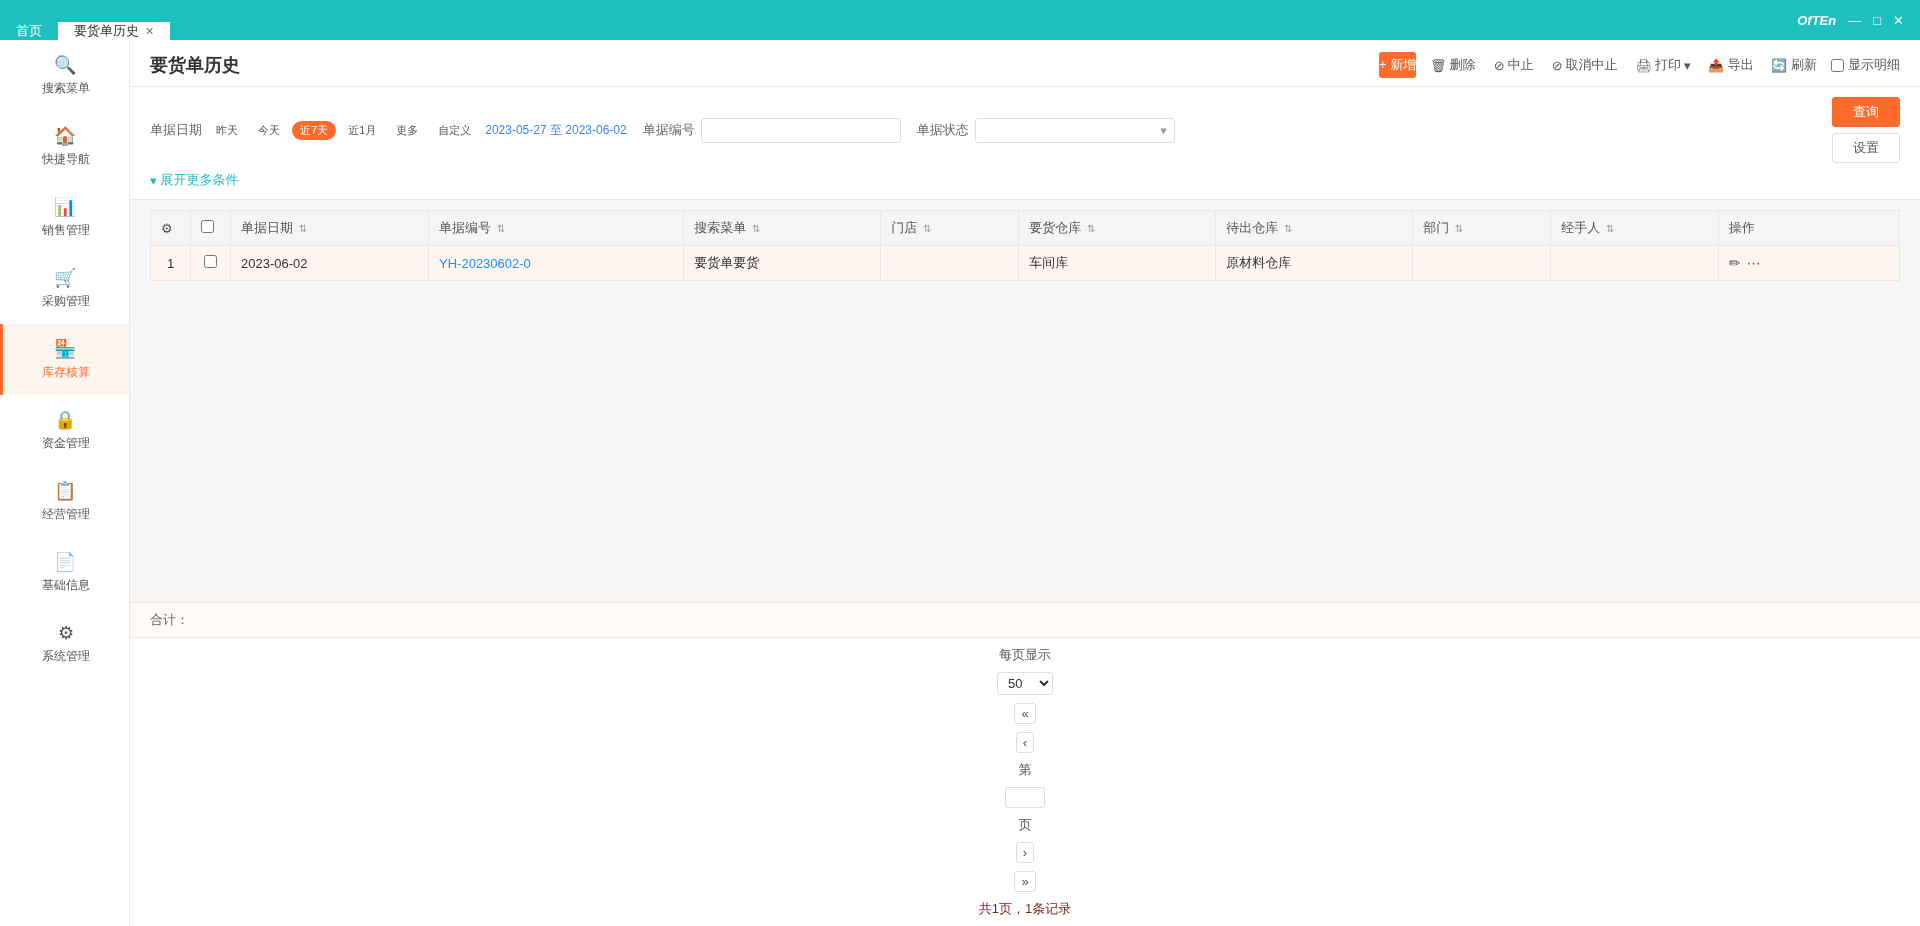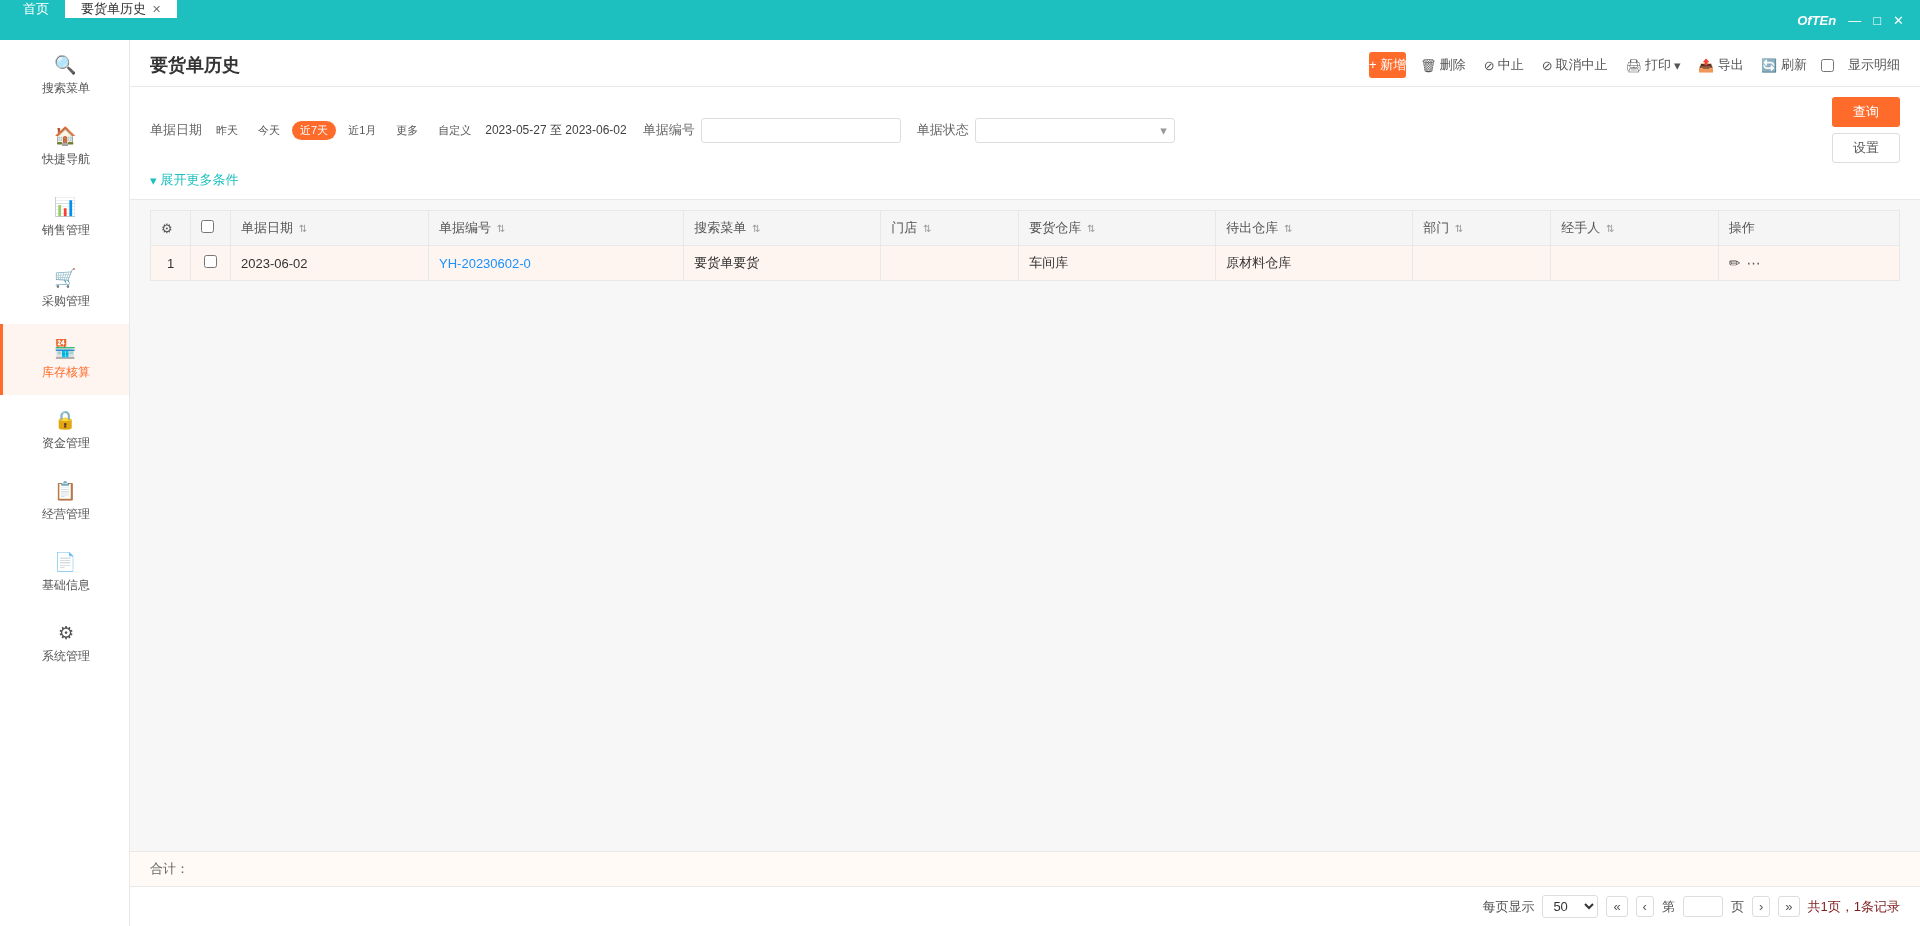--- a/index.html
+++ b/index.html
@@ -10,23 +10,22 @@
       height: 40px;
       background: #1ebfbf;
       display: flex;
       align-items: center;
       padding: 0 0 0 0;
       color: white;
       flex-shrink: 0;
     }
     .top-bar-tabs {
       display: flex;
-      align-items: flex-start;
+      align-items: flex-end;
       height: 100%;
-      margin-left: 7px;
     }
     .top-tab {
       padding: 0 16px;
       display: flex;
       align-items: center;
       cursor: pointer;
       color: white;
       font-size: 13px;
       gap: 6px;
     }
@@ -131,21 +130,21 @@
       color: #555;
       font-size: 13px;
       padding: 2px 4px;
     }
     .toolbar-btn.primary {
       background: #ff6b2b;
       color: white;
       border-radius: 3px;
       padding: 4px 0;
     }
-    .show-detail-label { display: flex; align-items: center; gap: 14px; color: #555; font-size: 13px; }
+    .show-detail-label { display: flex; align-items: center; gap: 4px; color: #555; font-size: 13px; }
 
     
     .filter-bar {
       background: white;
       padding: 10px 20px;
       border-bottom: 1px solid #e8e8e8;
       flex-shrink: 0;
     }
     .filter-row {
       display: flex;
@@ -172,21 +171,21 @@
       padding: 2px 8px;
       border-radius: 10px;
       cursor: pointer;
       color: #555;
       font-size: 11px;
     }
     .date-pill.active {
       background: #ff6b2b;
       color: white;
     }
-    .date-range-text { font-size: 12px; color: #404040; }
+    .date-range-text { font-size: 12px; color: #3b82f6; }
     .filter-input {
       border: 1px solid #ddd;
       border-radius: 3px;
       padding: 4px 8px;
       width: 200px;
       font-size: 13px;
       outline: none;
       color: #333;
     }
     .filter-select {
@@ -309,20 +308,21 @@
       background: white;
       border-top: 1px solid #e8e8e8;
       padding: 8px 20px;
       display: flex;
       align-items: center;
       justify-content: flex-end;
       gap: 8px;
       flex-shrink: 0;
       color: #555;
       font-size: 13px;
+      flex-direction: column;
     }
     .pagination-bar select {
       border: 1px solid #ddd;
       border-radius: 3px;
       padding: 2px 6px;
       font-size: 13px;
       color: #333;
       background: white;
     }
     .page-nav-btn {

